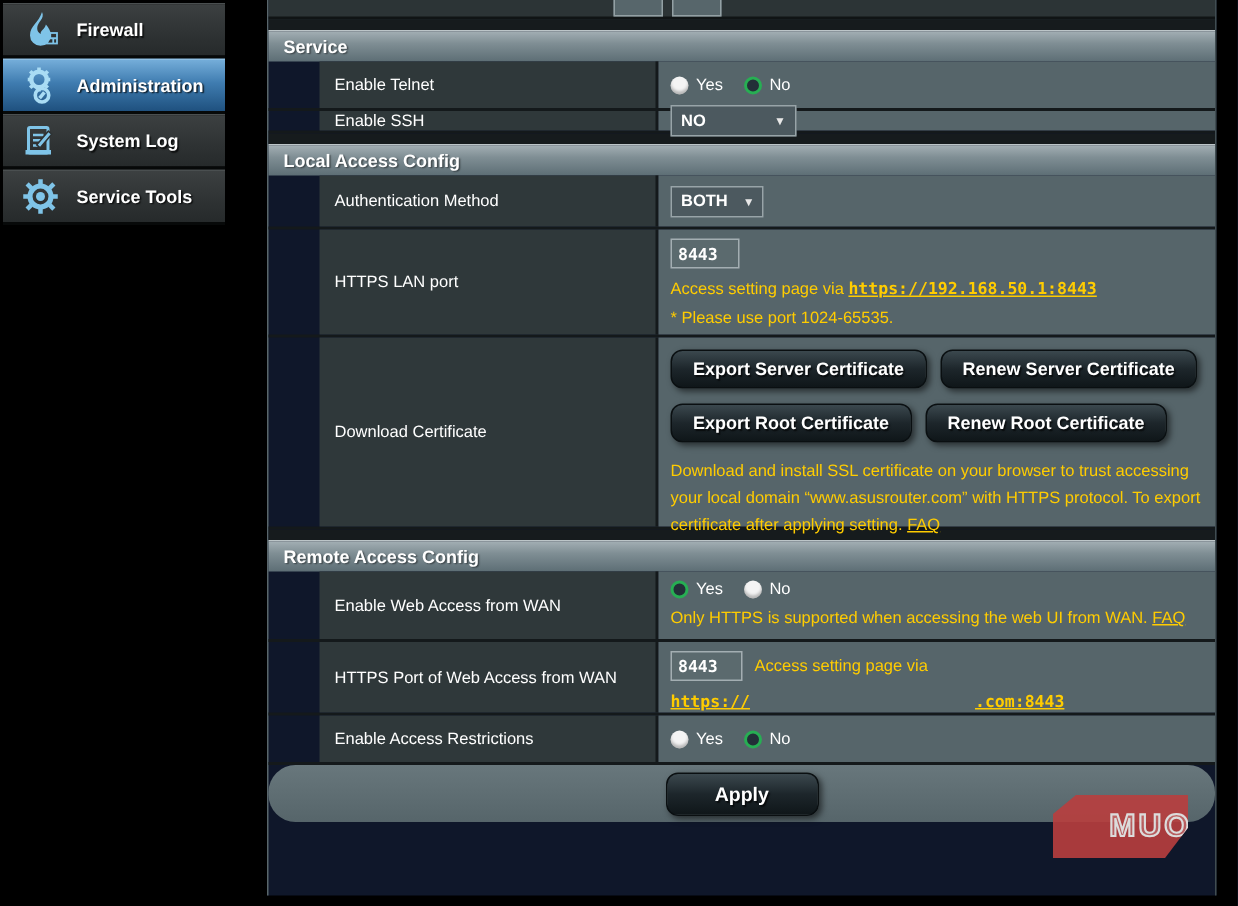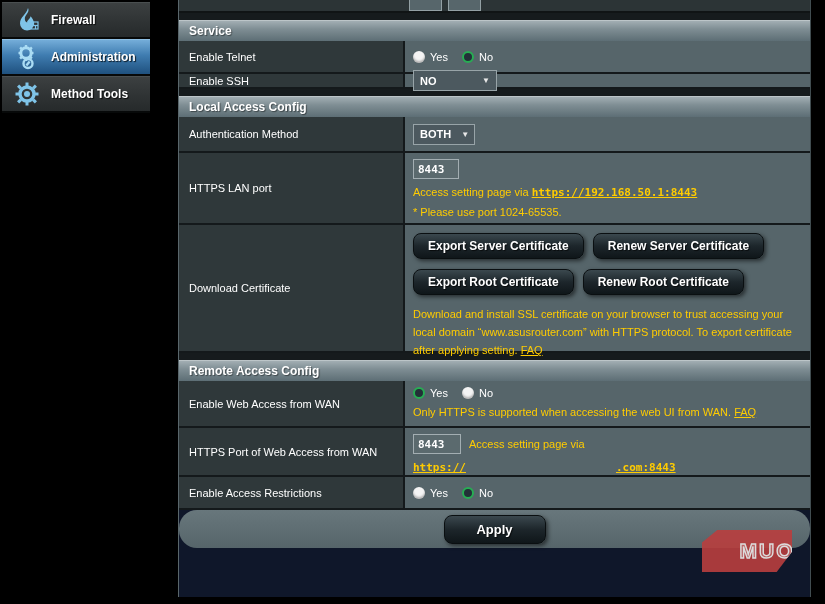--- a/index.html
+++ b/index.html
@@ -55,20 +55,21 @@
     text-shadow:1px 1px 1px rgba(0,0,0,.45);
   }
   .row { display:flex; border-bottom:2px solid #14191b; }
   .cell-label {
     width:226px; flex:0 0 226px;
     background:#2f383a;
     border-right:2px solid #14191b;
     font-size:11px; color:#fff;
     display:flex; align-items:center;
     padding-left:10px;
+    margin-left:34px;
   }
   .cell-value {
     flex:1;
     background:#56656a;
     font-size:11px; color:#fff;
     padding:6px 8px;
   }
   .v-center { display:flex; align-items:center; }
 
   
@@ -175,37 +176,50 @@
         <rect x="15.6" y="3" width="2.4" height="3" transform="rotate(45 16.8 4.5)"></rect>
         <rect x="6" y="12" width="2.4" height="3" transform="rotate(45 7.2 13.5)"></rect>
         <rect x="15.6" y="12" width="2.4" height="3" transform="rotate(-45 16.8 13.5)"></rect>
         <circle cx="14" cy="19.5" r="4.5" fill="none" stroke="#aadcf4" stroke-width="2.4"></circle>
         <rect x="12.8" y="17" width="2.4" height="5" transform="rotate(40 14 19.5)"></rect>
       </g>
     </svg>
     <span class="side-label">Administration</span>
   </div>
 
+  <div class="side-item">
+    <svg class="side-icon" viewBox="0 0 26 26">
+      <rect x="5" y="4" width="13" height="17" rx="1" fill="none" stroke="#7fc4e8" stroke-width="2"></rect>
+      <g stroke="#7fc4e8" stroke-width="1.6">
+        <line x1="8" y1="9" x2="15" y2="9"></line>
+        <line x1="8" y1="12.5" x2="15" y2="12.5"></line>
+        <line x1="8" y1="16" x2="13" y2="16"></line>
+      </g>
+      <rect x="14" y="6" width="3" height="12" transform="rotate(40 15.5 12)" fill="#7fc4e8" stroke="#2e3233" stroke-width="1"></rect>
+      <rect x="3" y="19" width="17" height="3" fill="#7fc4e8"></rect>
+    </svg>
+    <span class="side-label">System Log</span>
+  </div>
 
   <div class="side-item">
     <svg class="side-icon" viewBox="0 0 26 26">
       <g fill="#7fc4e8">
         <circle cx="13" cy="13" r="7" fill="none" stroke="#7fc4e8" stroke-width="3.4"></circle>
         <rect x="11.5" y="1.5" width="3" height="4"></rect>
         <rect x="11.5" y="20.5" width="3" height="4"></rect>
         <rect x="1.5" y="11.5" width="4" height="3"></rect>
         <rect x="20.5" y="11.5" width="4" height="3"></rect>
         <rect x="4" y="4" width="3" height="4" transform="rotate(-45 5.5 6)"></rect>
         <rect x="19" y="4" width="3" height="4" transform="rotate(45 20.5 6)"></rect>
         <rect x="4" y="18" width="3" height="4" transform="rotate(45 5.5 20)"></rect>
         <rect x="19" y="18" width="3" height="4" transform="rotate(-45 20.5 20)"></rect>
         <path d="M10 13a3 3 0 106 0 3 3 0 00-6 0z" fill="#7fc4e8"></path>
       </g>
     </svg>
-    <span class="side-label">Method Tools</span>
+    <span class="side-label">Service Tools</span>
   </div>
 </div>
 
 <div class="panel">
 
   <div class="partial-row">
     <div class="partial-input" style="left:230px;"></div>
     <div class="partial-input" style="left:269px;"></div>
   </div>
   <div class="spacer"></div>

